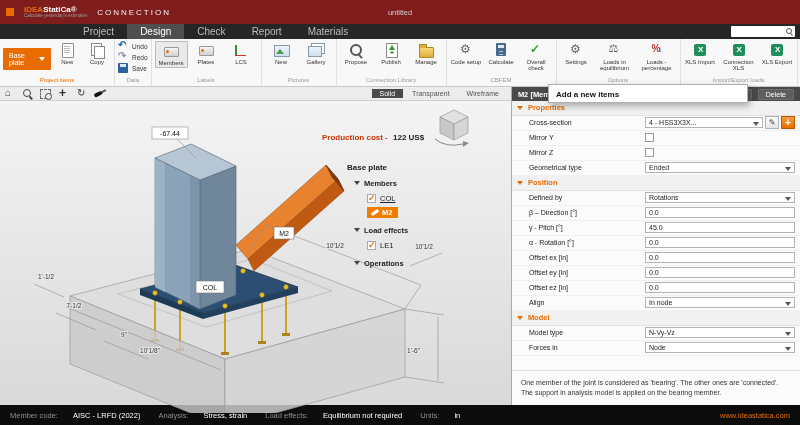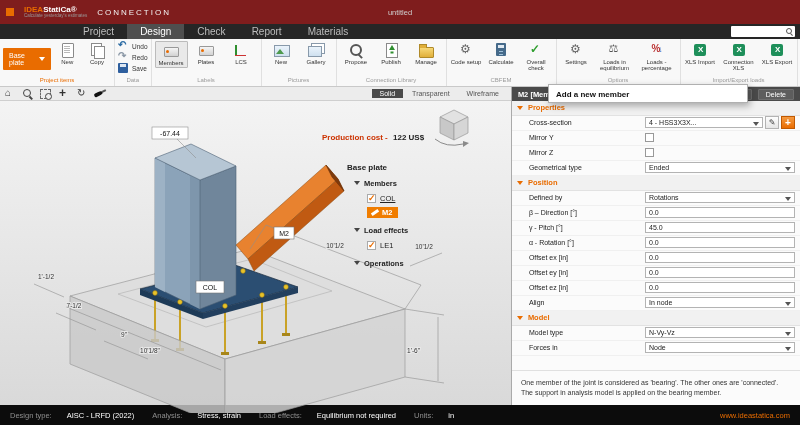--- a/index.html
+++ b/index.html
@@ -603,31 +603,31 @@
             </span>
           </span>
       </div>
 
       <div class="pdesc">One member of the joint is considered as 'bearing'. The other ones are 'connected'. The support in analysis model is applied on the bearing member.</div>
     </div>
   </div>
 
   <div class="statusbar">
     <span class="sitem">
-      <span class="sv-l">Design type:</span><span class="sv-v">AISC - LRFD (2022)</span>
+      <span class="sv-l">Member code:</span><span class="sv-v">AISC - LRFD (2022)</span>
     </span>
     <span class="sitem">
       <span class="sv-l">Analysis:</span><span class="sv-v">Stress, strain</span>
     </span>
     <span class="sitem">
       <span class="sv-l">Load effects:</span><span class="sv-v">Equilibrium not required</span>
     </span>
     <span class="sitem">
       <span class="sv-l">Units:</span><span class="sv-v">in</span>
     </span>
     <span class="sb-site">www.ideastatica.com</span>
   </div>
 
   <div class="tooltip">
-    <div class="tt-title">Add a new member</div>
+    <div class="tt-title">Add a new items</div>
   </div>
 
 </div>
 
 </body></html>

